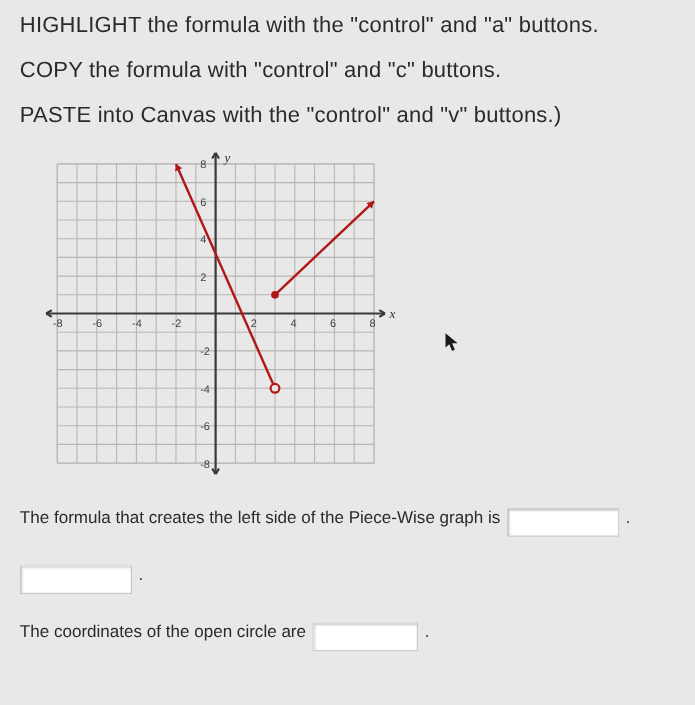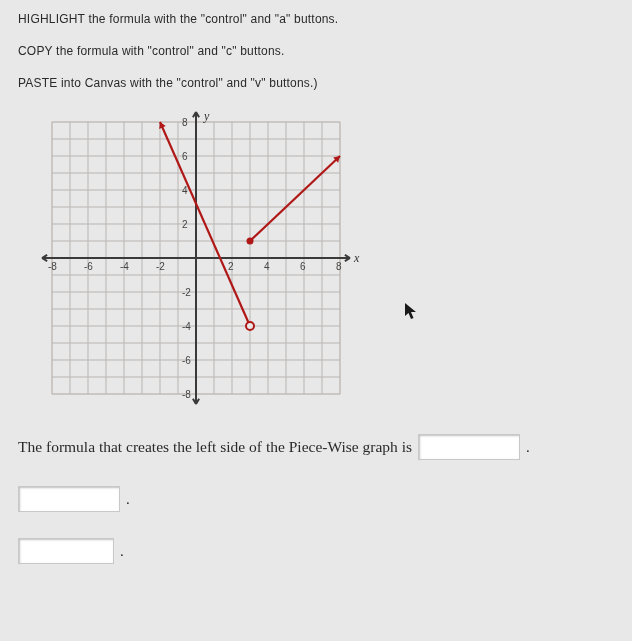--- a/index.html
+++ b/index.html
@@ -6,35 +6,34 @@
     body {
       font-family: Arial, Helvetica, sans-serif;
       background: #e8e8e8;
       width: 632px;
       height: 641px;
       padding: 12px 18px;
       color: #2a2a2a;
       overflow: hidden;
     }
     .instructions p {
-      font-size: 12px;
+      font-size: 20px;
       margin-bottom: 18px;
       letter-spacing: 0.2px;
     }
     .graph-wrap {
       margin: 6px 0 22px 6px;
     }
     .questions p {
       font-size: 15.5px;
       margin-bottom: 26px;
       display: flex;
-      align-items: center;
+      align-items: flex-start;
       gap: 6px;
       flex-wrap: wrap;
-      font-family: Liberation Serif, serif;
     }
     .answer-box {
       display: inline-block;
       width: 102px;
       height: 26px;
       background: #fff;
       box-shadow: inset 1px 1px 2px rgba(0,0,0,0.25);
       border: 1px solid #c8c8c8;
       vertical-align: middle;
     }
@@ -136,20 +135,21 @@
   <p>
     <span>The formula that creates the left side of the Piece-Wise graph is</span>
     <span class="answer-box"></span>
     <span class="period">.</span>
   </p>
   <p>
     <span class="answer-box"></span>
     <span class="period">.</span>
   </p>
   <p>
+    <span>The coordinates of the open circle are</span>
     <span class="answer-box small"></span>
     <span class="period">.</span>
   </p>
 </div>
 
 <svg class="cursor-icon" width="16" height="20">
   <path d="M1 1 L1 14 L4.5 11 L7 17 L9.5 16 L7 10 L12 10 Z" fill="#1a1a1a"></path>
 </svg>
 
 </body></html>

